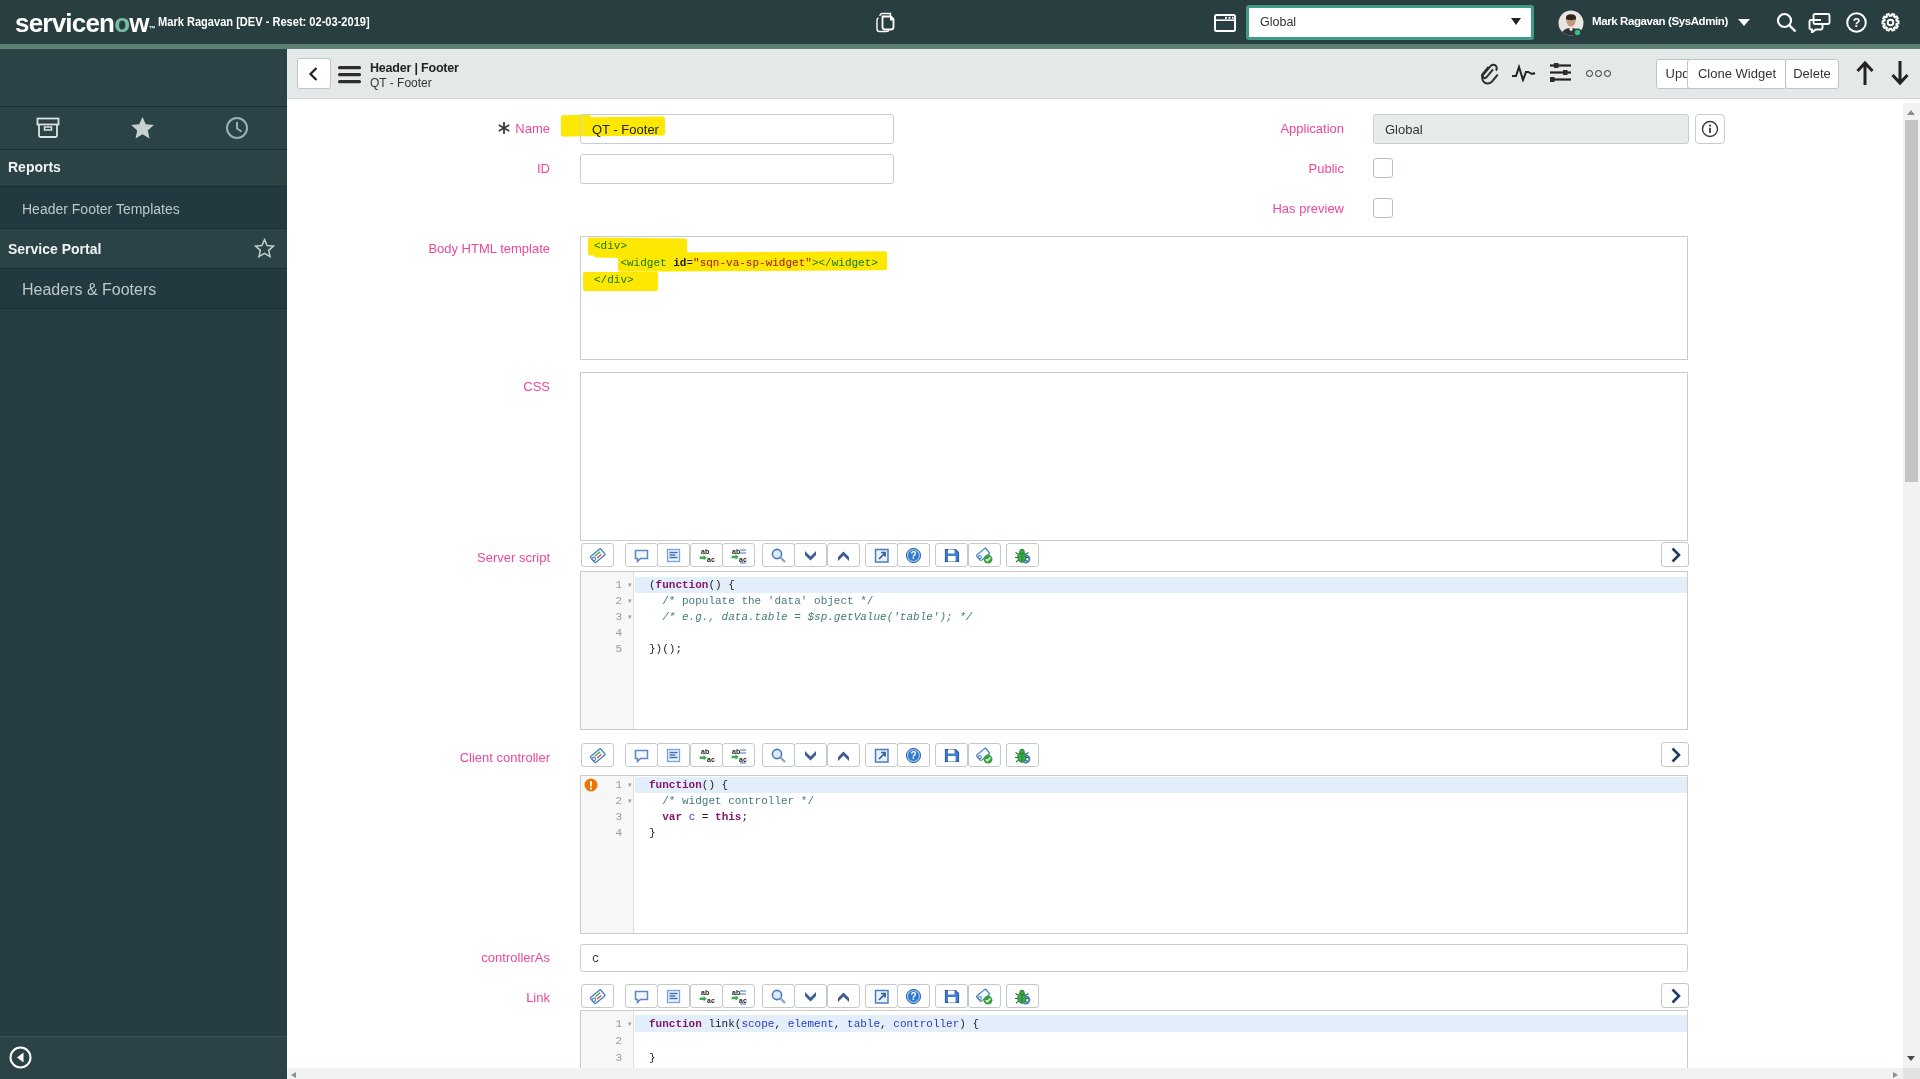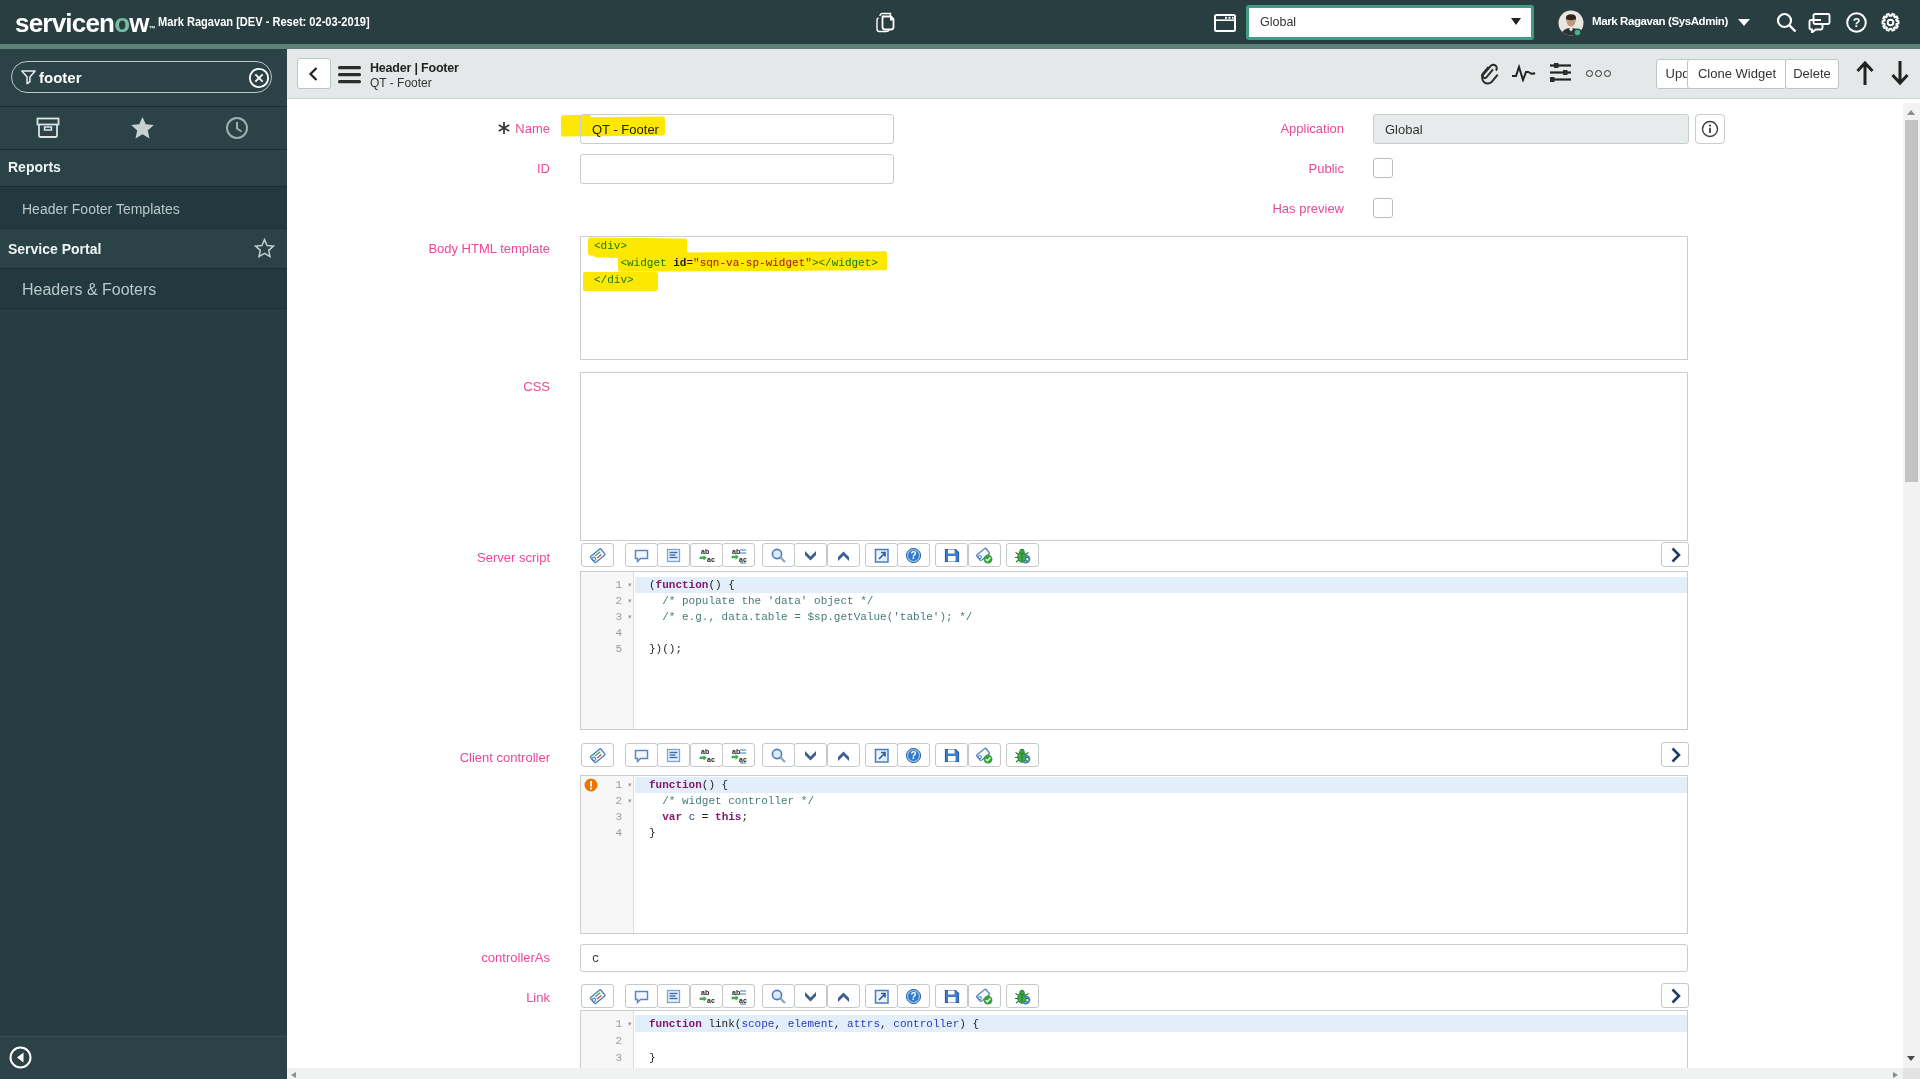--- a/index.html
+++ b/index.html
@@ -101,31 +101,20 @@
 
   <svg class="abs" style="left:1880px; top:12px;" width="21" height="21" viewBox="0 0 24 24">
     <path fill="none" stroke="#fff" stroke-width="2.2" d="M12 4 l1.2 0.2 0.9 -2 2.3 0.9 -0.3 2.2 1 0.8 2 -0.9 1.2 2.1 -1.7 1.5 0.3 1.2 2.2 0.5 0 2.5 -2.2 0.5 -0.3 1.2 1.7 1.5 -1.2 2.1 -2 -0.9 -1 0.8 0.3 2.2 -2.3 0.9 -0.9 -2 -1.2 0.2 -1.2 -0.2 -0.9 2 -2.3 -0.9 0.3 -2.2 -1 -0.8 -2 0.9 -1.2 -2.1 1.7 -1.5 -0.3 -1.2 -2.2 -0.5 0 -2.5 2.2 -0.5 0.3 -1.2 -1.7 -1.5 1.2 -2.1 2 0.9 1 -0.8 -0.3 -2.2 2.3 -0.9 0.9 2 Z"></path>
     <circle cx="12" cy="12" r="3.2" fill="none" stroke="#fff" stroke-width="2.2"></circle>
   </svg>
 </div>
 
 <div class="abs" style="left:0; top:44px; width:1920px; height:5px; background:#5e8177; z-index:5;"></div>
 <div id="sidebar">
 
-  <div class="abs" style="left:11px; top:14px; width:261px; height:32px; border:1px solid #b9c6c6; border-radius:16px;">
-    <svg class="abs" style="left:8px; top:7px;" width="17" height="17" viewBox="0 0 18 18">
-      <path d="M2 2 h14 l-5.5 6.5 v5 l-3 2 v-7 Z" fill="none" stroke="#e8eded" stroke-width="1.6" stroke-linejoin="round"></path>
-    </svg>
-    <div class="abs" style="left:27px; top:7px; font-size:15px; font-weight:bold; color:#fff;">footer</div>
-    <svg class="abs" style="left:236px; top:5px;" width="22" height="22" viewBox="0 0 24 24">
-      <circle cx="12" cy="12" r="10" fill="none" stroke="#fff" stroke-width="2"></circle>
-      <line x1="8" y1="8" x2="16" y2="16" stroke="#fff" stroke-width="2"></line>
-      <line x1="16" y1="8" x2="8" y2="16" stroke="#fff" stroke-width="2"></line>
-    </svg>
-  </div>
 
   <svg class="abs" style="left:36px; top:70px;" width="24" height="22" viewBox="0 0 24 22">
     <rect x="1.5" y="1.5" width="21" height="6" fill="none" stroke="#dde3e3" stroke-width="1.8"></rect>
     <path d="M3 7.5 v11 a1.5 1.5 0 0 0 1.5 1.5 h15 a1.5 1.5 0 0 0 1.5 -1.5 v-11" fill="none" stroke="#dde3e3" stroke-width="1.8"></path>
     <rect x="8.5" y="10" width="7" height="3" fill="none" stroke="#dde3e3" stroke-width="1.5"></rect>
   </svg>
   <svg class="abs" style="left:130px; top:69px;" width="25" height="24" viewBox="0 0 25 24">
     <path d="M12.5 1 L15.8 8.3 L23.8 9.1 L17.8 14.5 L19.5 22.4 L12.5 18.3 L5.5 22.4 L7.2 14.5 L1.2 9.1 L9.2 8.3 Z" fill="#c7d1d2"></path>
   </svg>
   <svg class="abs" style="left:225px; top:69px;" width="24" height="24" viewBox="0 0 24 24">
@@ -404,21 +393,21 @@
     <div class="lnum" style="left:13px; top:7px;">1</div>
       <div class="fold" style="left:47px; top:9px;">▾</div>
     <div class="lnum" style="left:13px; top:23px;">2</div>
       <div class="fold" style="left:47px; top:25px;">▾</div>
     <div class="lnum" style="left:13px; top:39px;">3</div>
       <div class="fold" style="left:47px; top:41px;">▾</div>
     <div class="lnum" style="left:13px; top:55px;">4</div>
     <div class="lnum" style="left:13px; top:71px;">5</div>
     <div class="cline" style="left:68px; top:7px;">(<span class="kw">function</span>() {</div>
     <div class="cline" style="left:68px; top:23px;"><span class="cmt">  /* populate the 'data' object */</span></div>
-    <div class="cline" style="left:68px; top:39px;"><span class="cmt">  /* e.g., data.table = $sp.getValue('table'); */</span></div>
+    <div class="cline" style="left:68px; top:39px;font-style:italic;"><span class="cmt">  /* e.g., data.table = $sp.getValue('table'); */</span></div>
     <div class="cline" style="left:68px; top:71px;">})();</div>
   </div>
 
   <div class="flabel" style="left:300px; top:750px; width:250px;">Client controller</div>
   <div class="cbtn" style="left:581px; top:743px;">
       <svg width="17" height="17" viewBox="0 0 17 17">
         <use href="#ic-script"></use>
       </svg>
     </div>
     <div class="cbtn" style="left:625px; top:743px;">
@@ -582,21 +571,21 @@
         <use href="#ic-expand"></use>
       </svg>
     </div>
   <div class="editor" style="left:580px; top:1010px; width:1108px; height:61px;">
     <div class="gutter"></div>
     <div class="actline" style="left:54px; top:4px; width:1052px; height:17px;"></div>
     <div class="lnum" style="left:13px; top:7px;">1</div>
       <div class="fold" style="left:47px; top:9px;">▾</div>
     <div class="lnum" style="left:13px; top:24px;">2</div>
     <div class="lnum" style="left:13px; top:41px;">3</div>
-    <div class="cline" style="left:68px; top:7px;"><span class="kw">function</span> link(<span class="vr">scope</span>, <span class="vr">element</span>, <span class="vr">attrs</span>, <span class="vr">controller</span>) {</div>
+    <div class="cline" style="left:68px; top:7px;"><span class="kw">function</span> link(<span class="vr">scope</span>, <span class="vr">element</span>, <span class="vr">table</span>, <span class="vr">controller</span>) {</div>
     <div class="cline" style="left:68px; top:41px;">}</div>
   </div>
 </div>
 
 <div id="vscroll">
   <div class="abs" style="left:1903px; top:103px; width:17px; height:965px; background:#f2f2f2;"></div>
   <div class="abs" style="left:1907px; top:110px; width:0; height:0; border-left:4.5px solid transparent; border-right:4.5px solid transparent; border-bottom:5px solid #8d8d8d;"></div>
   <div class="abs" style="left:1905px; top:120px; width:13px; height:362px; background:#c2c4c4;"></div>
   <div class="abs" style="left:1907px; top:1056px; width:0; height:0; border-left:4.5px solid transparent; border-right:4.5px solid transparent; border-top:5px solid #4a4a4a;"></div>
   <div class="abs" style="left:287px; top:1068px; width:1616px; height:11px; background:#f0f1f1;"></div>

